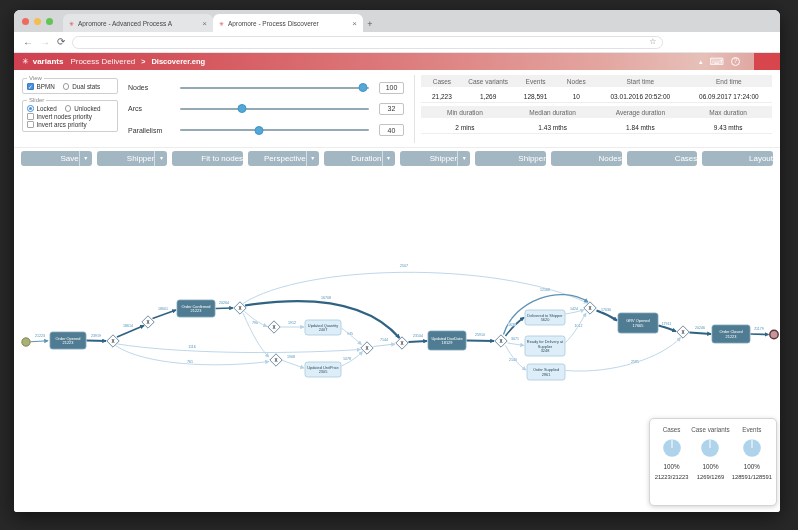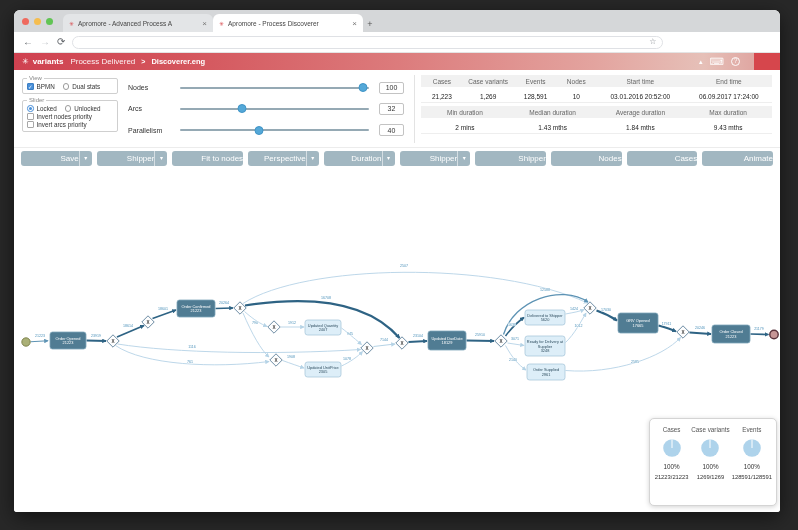--- a/index.html
+++ b/index.html
@@ -280,21 +280,21 @@
       <div class="btn">
         <span class="main">Shipper</span>
       </div>
       <div class="btn">
         <span class="main">Nodes</span>
       </div>
       <div class="btn">
         <span class="main">Cases</span>
       </div>
       <div class="btn">
-        <span class="main">Animate</span>
+        <span class="main">Layout</span>
       </div>
     </div>
 
   <div class="canvas">
     <svg class="map" id="mapsvg" viewBox="0 -3 766 342" preserveAspectRatio="xMidYMid meet">
         <defs>
           <marker id="m-dark" markerWidth="4.5" markerHeight="4.5" refX="3.8" refY="2.25" orient="auto" markerUnits="userSpaceOnUse">
             <path d="M0,0 L4.5,2.25 L0,4.5 Z" fill="#2e6384"></path>
           </marker>
           <marker id="m-mid" markerWidth="4.5" markerHeight="4.5" refX="3.8" refY="2.25" orient="auto" markerUnits="userSpaceOnUse">

